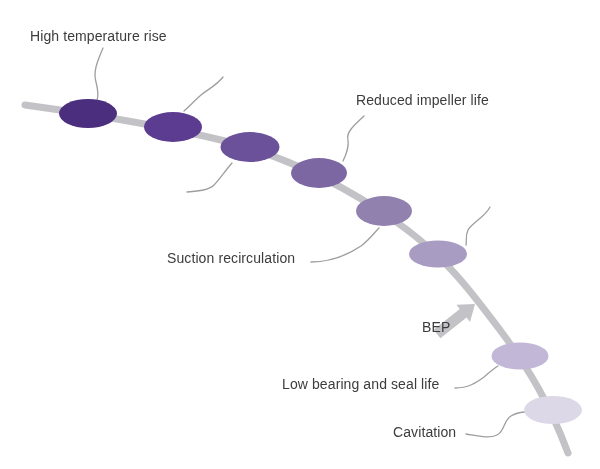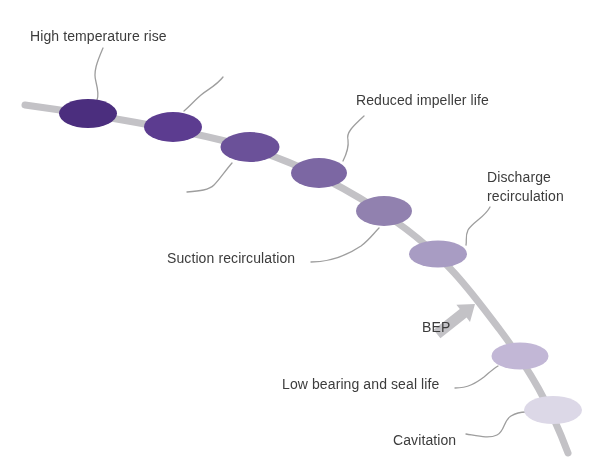--- a/index.html
+++ b/index.html
@@ -58,19 +58,17 @@
       <ellipse cx="384" cy="211" rx="28" ry="15" fill="#9181af"></ellipse>
       <ellipse cx="438" cy="254" rx="29" ry="13.5" fill="#a89cc3"></ellipse>
       <ellipse cx="520" cy="356" rx="28.5" ry="13.5" fill="#c2b7d6"></ellipse>
       <ellipse cx="553" cy="410" rx="29" ry="14" fill="#dcd8e7"></ellipse>
       <polygon points="433.6,329.7 459.8,309.0 456.4,304.7 475,304 470.0,321.9 466.6,317.6 440.4,338.3" fill="#c3c2c6"></polygon>
     </svg>
   <div class="labels-layer" id="labels-layer">
       <div class="diagram-label" style="left: 30px; top: 27px;">High temperature rise</div>
       <div class="diagram-label" style="left: 167px; top: 249px;">Suction recirculation</div>
       <div class="diagram-label" style="left: 356px; top: 91px;">Reduced impeller life</div>
-      <div class="diagram-label" style="left: 487px; top: 168px;">Discharge
-recirculation</div>
       <div class="diagram-label" style="left: 422px; top: 318px;">BEP</div>
       <div class="diagram-label" style="left: 282px; top: 375px;">Low bearing and seal life</div>
-      <div class="diagram-label" style="left: 393px; top: 423px; margin-top: 8px;">Cavitation</div>
+      <div class="diagram-label" style="left: 393px; top: 423px;">Cavitation</div>
     </div>
 </div>
 
 </body></html>

